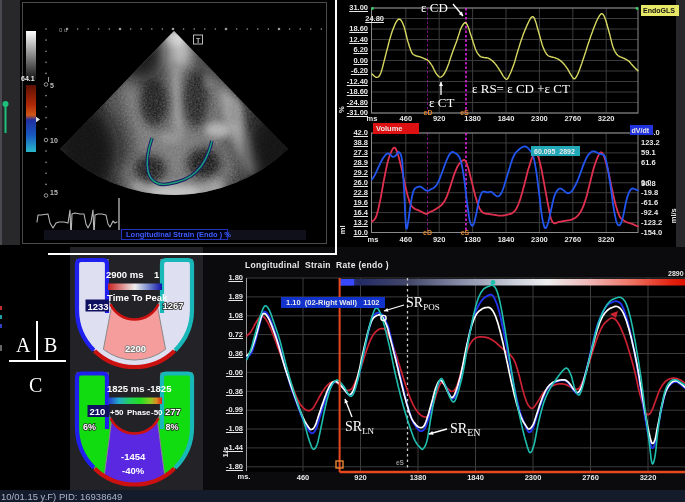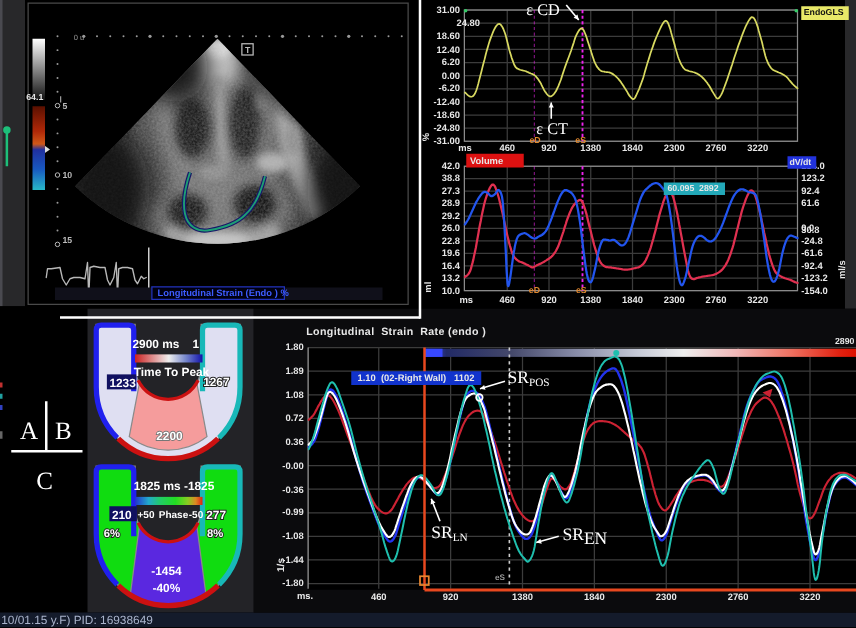--- a/index.html
+++ b/index.html
@@ -1,17 +1,17 @@
 <!DOCTYPE html>
 <html><head><meta charset="utf-8"><style>
 html,body{margin:0;padding:0;background:#000;}
 #root{position:relative;width:685px;height:502px;background:#000;overflow:hidden;font-family:"Liberation Sans",sans-serif;}
 .abs{position:absolute;}
 .lbl{position:absolute;color:#e8e8e8;font-size:7.5px;font-weight:bold;line-height:1;white-space:nowrap;}
-.rlb{transform:translateX(-100%);}
+.rlb{transform:translateX(-100%);text-decoration:underline;}
 .ctr{transform:translateX(-50%);}
 .ser{font-family:"Liberation Serif",serif;color:#fff;position:absolute;white-space:nowrap;}
 .bw{fill:#fff;font-family:"Liberation Sans",sans-serif;font-weight:bold;paint-order:stroke;}
 </style></head><body>
 <div id="root">
 
   <div class="abs" style="left:0;top:0;width:20px;height:245px;background:#28282a"></div>
   <div class="abs" style="left:0;top:0;width:2px;height:245px;background:#4a4a50"></div>
   <svg class="abs" style="left:0;top:0" width="20" height="245">
     <circle cx="5.5" cy="104" r="3" fill="#1dbf7a"></circle>
@@ -358,25 +358,25 @@
     <div class="lbl rlb" style="left:368px;top:159.0px">28.9</div>
     <div class="lbl rlb" style="left:368px;top:169.0px">29.2</div>
     <div class="lbl rlb" style="left:368px;top:178.9px">26.0</div>
     <div class="lbl rlb" style="left:368px;top:188.9px">22.8</div>
     <div class="lbl rlb" style="left:368px;top:198.8px">19.6</div>
     <div class="lbl rlb" style="left:368px;top:208.8px">16.4</div>
     <div class="lbl rlb" style="left:368px;top:218.8px">13.2</div>
     <div class="lbl rlb" style="left:368px;top:228.7px">10.0</div>
     <div class="lbl" style="left:641px;top:129.2px">154.0</div>
     <div class="lbl" style="left:641px;top:139.1px">123.2</div>
-    <div class="lbl" style="left:641px;top:149.1px">92.4</div>
+    <div class="lbl" style="left:641px;top:149.1px">59.1</div>
     <div class="lbl" style="left:641px;top:159.0px">61.6</div>
     <div class="lbl" style="left:641px;top:180px">30.8</div>
     <div class="lbl" style="left:641px;top:178.9px">0.0</div>
-    <div class="lbl" style="left:641px;top:188.9px">-24.8</div>
+    <div class="lbl" style="left:641px;top:188.9px">-19.8</div>
     <div class="lbl" style="left:641px;top:198.8px">-61.6</div>
     <div class="lbl" style="left:641px;top:208.8px">-92.4</div>
     <div class="lbl" style="left:641px;top:218.8px">-123.2</div>
     <div class="lbl" style="left:641px;top:228.7px">-154.0</div>
     <div class="lbl ctr" style="left:373px;top:235.5px">ms</div>
     <div class="lbl ctr" style="left:405.8px;top:235.5px">460</div>
     <div class="lbl ctr" style="left:439.2px;top:235.5px">920</div>
     <div class="lbl ctr" style="left:472.6px;top:235.5px">1380</div>
     <div class="lbl ctr" style="left:506.0px;top:235.5px">1840</div>
     <div class="lbl ctr" style="left:539.4px;top:235.5px">2300</div>
@@ -414,15 +414,16 @@
     <div class="lbl ctr" style="left:475.5px;top:474px">1840</div>
     <div class="lbl ctr" style="left:533.0px;top:474px">2300</div>
     <div class="lbl ctr" style="left:590.5px;top:474px">2760</div>
     <div class="lbl ctr" style="left:648.0px;top:474px">3220</div>
     <div class="lbl" style="left:396px;top:460px;color:#999;font-size:6.5px">eS</div>
     <div class="abs" style="left:281px;top:296.5px;width:104px;height:11px;background:#1133cc"></div>
     <div class="lbl" style="left:286px;top:299px;font-size:7.5px">1.10&nbsp;&nbsp;(02-Right Wall)&nbsp;&nbsp;&nbsp;1102</div>
 
   <div class="ser" style="left:421px;top:0px;font-size:13px">ε CD</div>
   <div class="ser" style="left:429px;top:95px;font-size:13px">ε CT</div>
+  <div class="ser" style="left:472px;top:81px;font-size:13px">ε RS= ε CD +ε CT</div>
   <div class="ser" style="left:406px;top:295px;font-size:14px">SR<span style="font-size:9px;vertical-align:-3px">POS</span></div>
   <div class="ser" style="left:345px;top:419px;font-size:14px">SR<span style="font-size:9px;vertical-align:-3px">LN</span></div>
-  <div class="ser" style="left:450px;top:421px;font-size:14px">SR<span style="font-size:14px;vertical-align:-3px">EN</span></div>
+  <div class="ser" style="left:450px;top:421px;font-size:14px">SR<span style="font-size:10px;vertical-align:-3px">EN</span></div>
 </div>
 </body></html>

